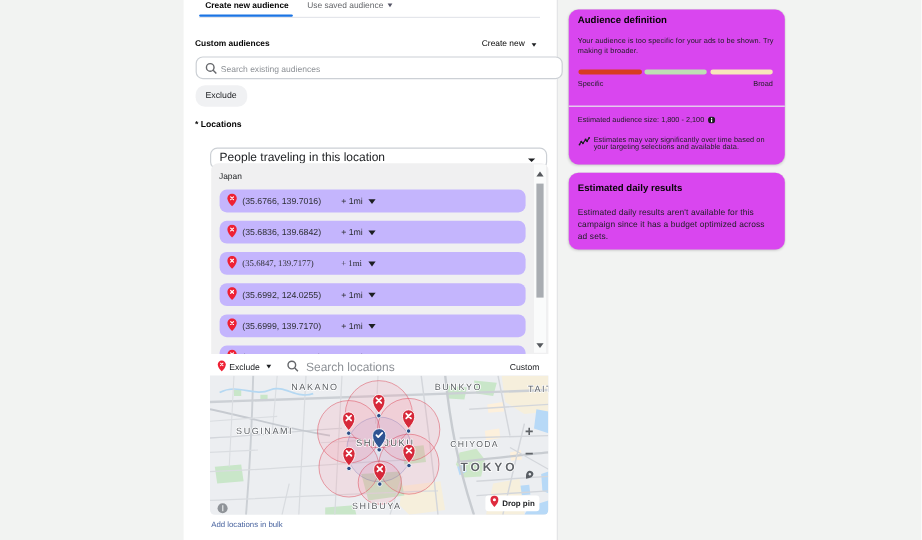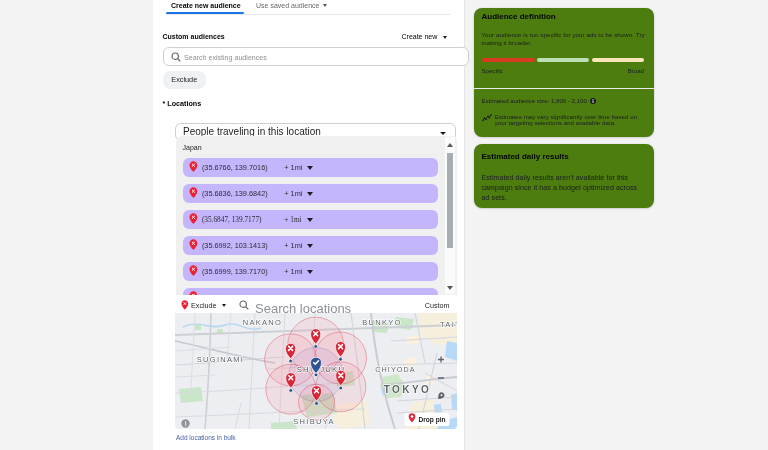--- a/index.html
+++ b/index.html
@@ -40,21 +40,21 @@
   .sb .up { position:absolute; left:2px; top:6px; width:0; height:0; border-left:3px solid transparent; border-right:3px solid transparent; border-bottom:4px solid #55585d; }
   .sb .dn { position:absolute; left:2px; bottom:4px; width:0; height:0; border-left:3px solid transparent; border-right:3px solid transparent; border-top:4px solid #55585d; }
 
   .bar { left:175.5px; top:294.5px; width:281px; height:18px; background:#fff; font-size:7.2px; color:#1c1e21; }
 
   .map { left:174.5px; top:312.5px; width:282px; height:116px; background:#eceef1; border-radius:0 0 4px 4px; overflow:hidden; }
 
   .bulk { left:176px; top:434px; font-size:6.5px; color:#47629e; }
 
   
-  .card { background:#4d7c0f; border-radius:8px; box-shadow:0 0 0 0.5px rgba(0,0,0,0.06), 0 1px 2px rgba(0,0,0,0.12); }
+  .card { background:#d946ef; border-radius:8px; box-shadow:0 0 0 0.5px rgba(0,0,0,0.06), 0 1px 2px rgba(0,0,0,0.12); }
   .card1 { left:474px; top:7.5px; width:180px; height:129px; }
   .card2 { left:474px; top:143.5px; width:180px; height:64px; }
   .ct { position:absolute; left:7.5px; font-size:8px; font-weight:bold; color:#050505; }
   .cbody { position:absolute; left:7.5px; font-size:6.1px; color:#1c1e21; }
   .gauge { position:absolute; left:7.5px; top:50px; height:4.6px; width:163.5px; }
   .gauge span { position:absolute; top:0; height:4.6px; border-radius:2.3px; }
   .g1 { left:0; width:53.1px; background:#d73c22; }
   .g2 { left:55.1px; width:52.8px; background:#bedfb4; }
   .g3 { left:110.4px; width:52.3px; background:#f8e5ba; }
   .divider { position:absolute; left:0; top:80.5px; width:100%; height:1px; background:#e8eaed; }
@@ -121,21 +121,21 @@
       </svg>
       <span class="coord">(35.6847, 139.7177)</span>
       <span class="mi">+ 1mi</span>
       <span class="caret"></span>
     </div>
     <div class="lrow" style="top: 99.7px;">
       <svg class="pin-row" width="8.8" height="11.7" viewBox="0 0 24 32">
         <path d="M12 1C6.1 1 1.4 5.7 1.4 11.6 c0 8.6 10.6 18.4 10.6 18.4 s10.6-9.8 10.6-18.4 C22.6 5.7 17.9 1 12 1z" fill="#ee2134"></path>
         <path d="M8.8 8.4l6.4 6.4M15.2 8.4l-6.4 6.4" stroke="#fff" stroke-width="2.7" stroke-linecap="round"></path>
       </svg>
-      <span class="coord">(35.6992, 103.1413)</span>
+      <span class="coord">(35.6992, 124.0255)</span>
       <span class="mi">+ 1mi</span>
       <span class="caret"></span>
     </div>
     <div class="lrow" style="top: 125.7px;">
       <svg class="pin-row" width="8.8" height="11.7" viewBox="0 0 24 32">
         <path d="M12 1C6.1 1 1.4 5.7 1.4 11.6 c0 8.6 10.6 18.4 10.6 18.4 s10.6-9.8 10.6-18.4 C22.6 5.7 17.9 1 12 1z" fill="#ee2134"></path>
         <path d="M8.8 8.4l6.4 6.4M15.2 8.4l-6.4 6.4" stroke="#fff" stroke-width="2.7" stroke-linecap="round"></path>
       </svg>
       <span class="coord">(35.6999, 139.7170)</span>
       <span class="mi">+ 1mi</span>
@@ -155,21 +155,21 @@
     <svg style="position:absolute;left:5.8px;top:5px;" width="7.6" height="10.1" viewBox="0 0 24 32">
       <path d="M12 1C6.1 1 1.4 5.7 1.4 11.6 c0 8.6 10.6 18.4 10.6 18.4 s10.6-9.8 10.6-18.4 C22.6 5.7 17.9 1 12 1z" fill="#ee2134"></path>
       <path d="M8.8 8.4l6.4 6.4M15.2 8.4l-6.4 6.4" stroke="#fff" stroke-width="2.7" stroke-linecap="round"></path>
     </svg>
     <span style="position:absolute;left:15.5px;top:6.7px;">Exclude</span>
     <span class="caret" style="position:absolute;left:46.5px;top:9px; border-left-width:2.9px; border-right-width:2.9px; border-top-width:3.5px;"></span>
     <svg style="position:absolute;left:63px;top:5.2px;" width="10" height="10" viewBox="0 0 11 11">
       <circle cx="4.6" cy="4.6" r="3.5" fill="none" stroke="#65676b" stroke-width="1.3"></circle>
       <line x1="7.3" y1="7.3" x2="10.2" y2="10.2" stroke="#65676b" stroke-width="1.3"></line>
     </svg>
-    <span class="ph" style="position:absolute;left:79.5px;top:6.5px;font-size:13px;">Search locations</span>
+    <span class="ph" style="position:absolute;left:79.5px;top:6.5px;font-size:10px;">Search locations</span>
     <span style="position:absolute;right:7px;top:6.7px;">Custom</span>
   </div>
 
   <div class="abs map" id="map">
     <svg width="282" height="116" viewBox="0 0 282 116">
 
       <g id="patches">
         <path d="M20,12 L26,12 L26,17 L20,17 Z" fill="#c9e6c9"></path>
         <path d="M42,16 L48,16 L48,21 L42,21 Z" fill="#c9e6c9"></path>
         <path d="M208,64 L222,61 L229,70 L226,84 L212,85 L205,74 Z" fill="#cde7c8"></path>

